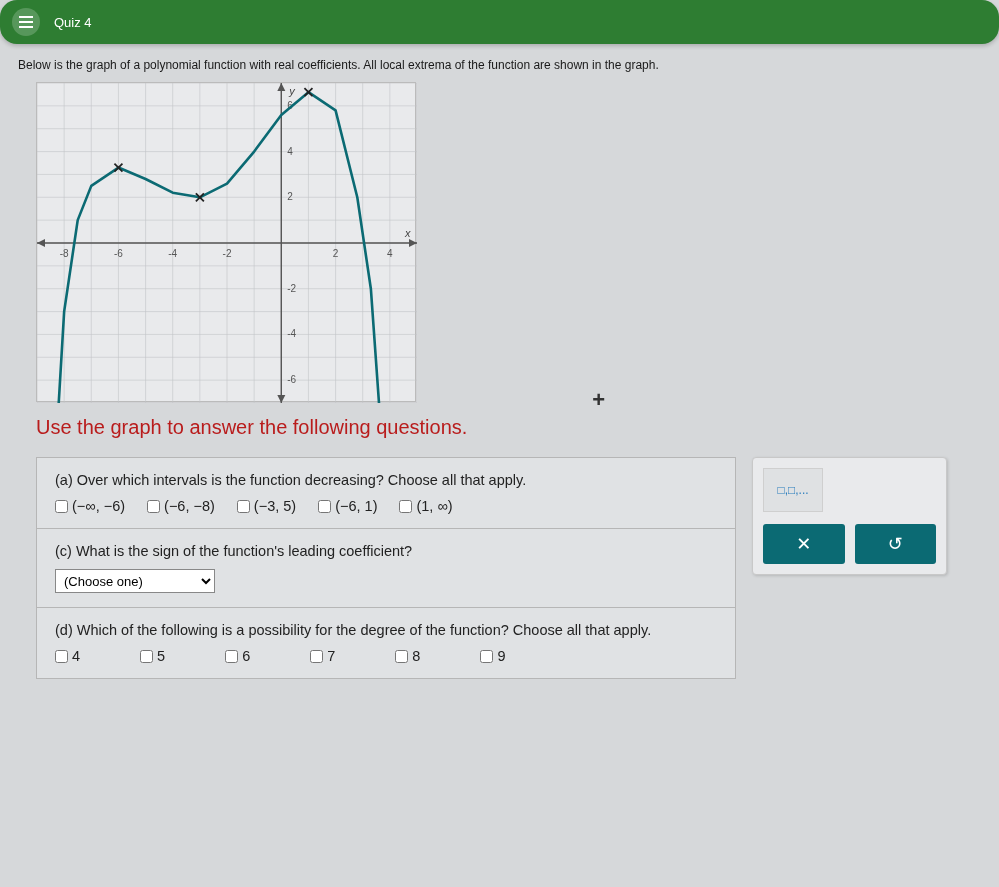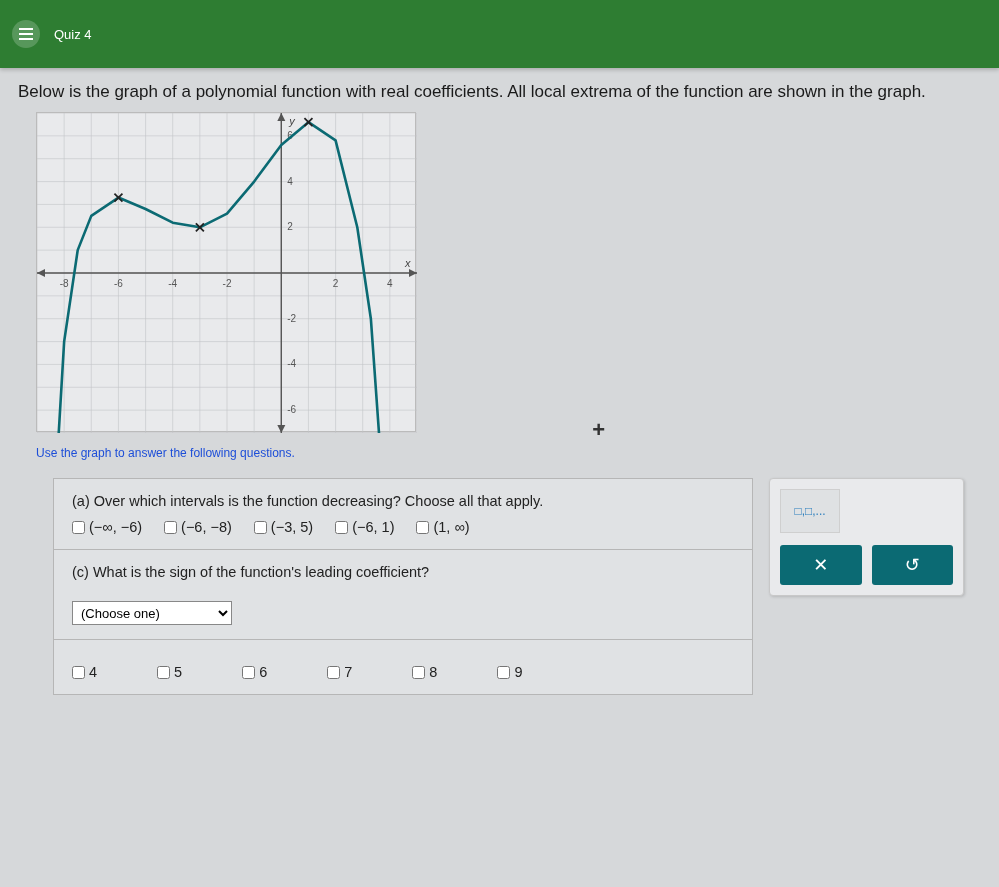--- a/index.html
+++ b/index.html
@@ -1,34 +1,34 @@
 <!DOCTYPE html>
 <html><head>
 <meta charset="utf-8">
 <style>
 * { box-sizing: border-box; margin: 0; padding: 0; }
 body { font-family: Arial, Helvetica, sans-serif; background: #d6d8da; width: 999px; height: 887px; overflow: hidden; }
-.header { background: #2e7d32; color: #fff; padding: 20px 12px; display: flex; align-items: center; gap: 14px; box-shadow: 0 2px 4px rgba(0,0,0,0.2); }
+.header { background: #2e7d32; color: #fff; padding: 8px 12px; display: flex; align-items: center; gap: 14px; box-shadow: 0 2px 4px rgba(0,0,0,0.2); border-radius: 17px; }
 .hamburger { width: 28px; height: 28px; border-radius: 50%; background: rgba(255,255,255,0.2); display: flex; flex-direction: column; justify-content: center; align-items: center; gap: 3px; cursor: pointer; }
 .hamburger span { width: 14px; height: 2px; background: #fff; }
 .header-text { font-size: 13px; }
 .header-text .q { font-weight: bold; font-size: 14px; margin-top: 1px; }
 .content { padding: 14px 18px; }
-.prompt { font-size: 17px; color: #1a1a1a; margin-bottom: 10px; }
+.prompt { font-size: 12px; color: #1a1a1a; margin-bottom: 10px; }
 .graph-area { position: relative; width: 380px; height: 320px; border: 1px solid #bbb; background: #e9eaec; margin-left: 18px; }
-.graph-instr { font-size: 12px; color: #1d4ed8; margin: 14px 0 18px 18px; }
-.main-row { display: flex; gap: 16px; align-items: flex-start; padding-left: 18px; justify-content: center; }
+.graph-instr { font-size: 20px; color: #b91c1c; margin: 14px 0 18px 18px; }
+.main-row { display: flex; gap: 16px; align-items: flex-start; padding-left: 18px; }
 .qtable { width: 700px; border: 1px solid #b6b6b6; background: #e0e2e4; }
 .qcell { border-top: 1px solid #b6b6b6; padding: 14px 18px; font-size: 14.5px; color: #222; }
 .qcell:first-child { border-top: none; }
 .opts { margin-top: 10px; display: flex; gap: 22px; flex-wrap: wrap; }
 .chk { display: inline-flex; align-items: center; gap: 4px; font-size: 14.5px; }
 .chk input { width: 13px; height: 13px; }
 .txt-in { width: 28px; height: 26px; border: 1px solid #aaa; background: #fff59d; margin-top: 8px; }
-.sel { margin-top: 21px; width: 160px; height: 24px; border: 1px solid #888; background: #fff; font-size: 13px; padding: 0 4px; }
+.sel { margin-top: 10px; width: 160px; height: 24px; border: 1px solid #888; background: #fff; font-size: 13px; padding: 0 4px; }
 .side { width: 195px; border: 1px solid #c8c8c8; border-radius: 4px; padding: 10px; background: #e9eaec; box-shadow: 1px 1px 3px rgba(0,0,0,0.15); }
 .side-tile { width: 60px; height: 44px; background: #dfe1e3; border: 1px solid #cfcfcf; display: flex; align-items: center; justify-content: center; font-size: 12px; color: #2a7dbd; margin-bottom: 12px; }
 .side-btns { display: flex; gap: 10px; }
 .side-btn { flex: 1; height: 40px; background: #0b6a73; color: #fff; display: flex; align-items: center; justify-content: center; border-radius: 3px; cursor: pointer; font-size: 18px; }
 .plus { position: absolute; right: -190px; bottom: -12px; font-size: 22px; font-weight: bold; color: #333; }
 svg { position: absolute; top: 0; left: 0; }
 </style>
 </head>
 <body>
 
@@ -142,20 +142,21 @@
 
 
       <div class="qcell">
         <div>(c) What is the sign of the function's leading coefficient?</div>
         <select class="sel">
           <option>(Choose one)</option>
         </select>
       </div>
 
       <div class="qcell">
+        <div>(d) Which of the following is a possibility for the degree of the function? Choose all that apply.</div>
         <div class="opts" id="opts-d" style="gap:60px;">
             <label class="chk">
               <input type="checkbox" style="">
               <span>4</span>
             </label>
             <label class="chk">
               <input type="checkbox" style="">
               <span>5</span>
             </label>
             <label class="chk">

